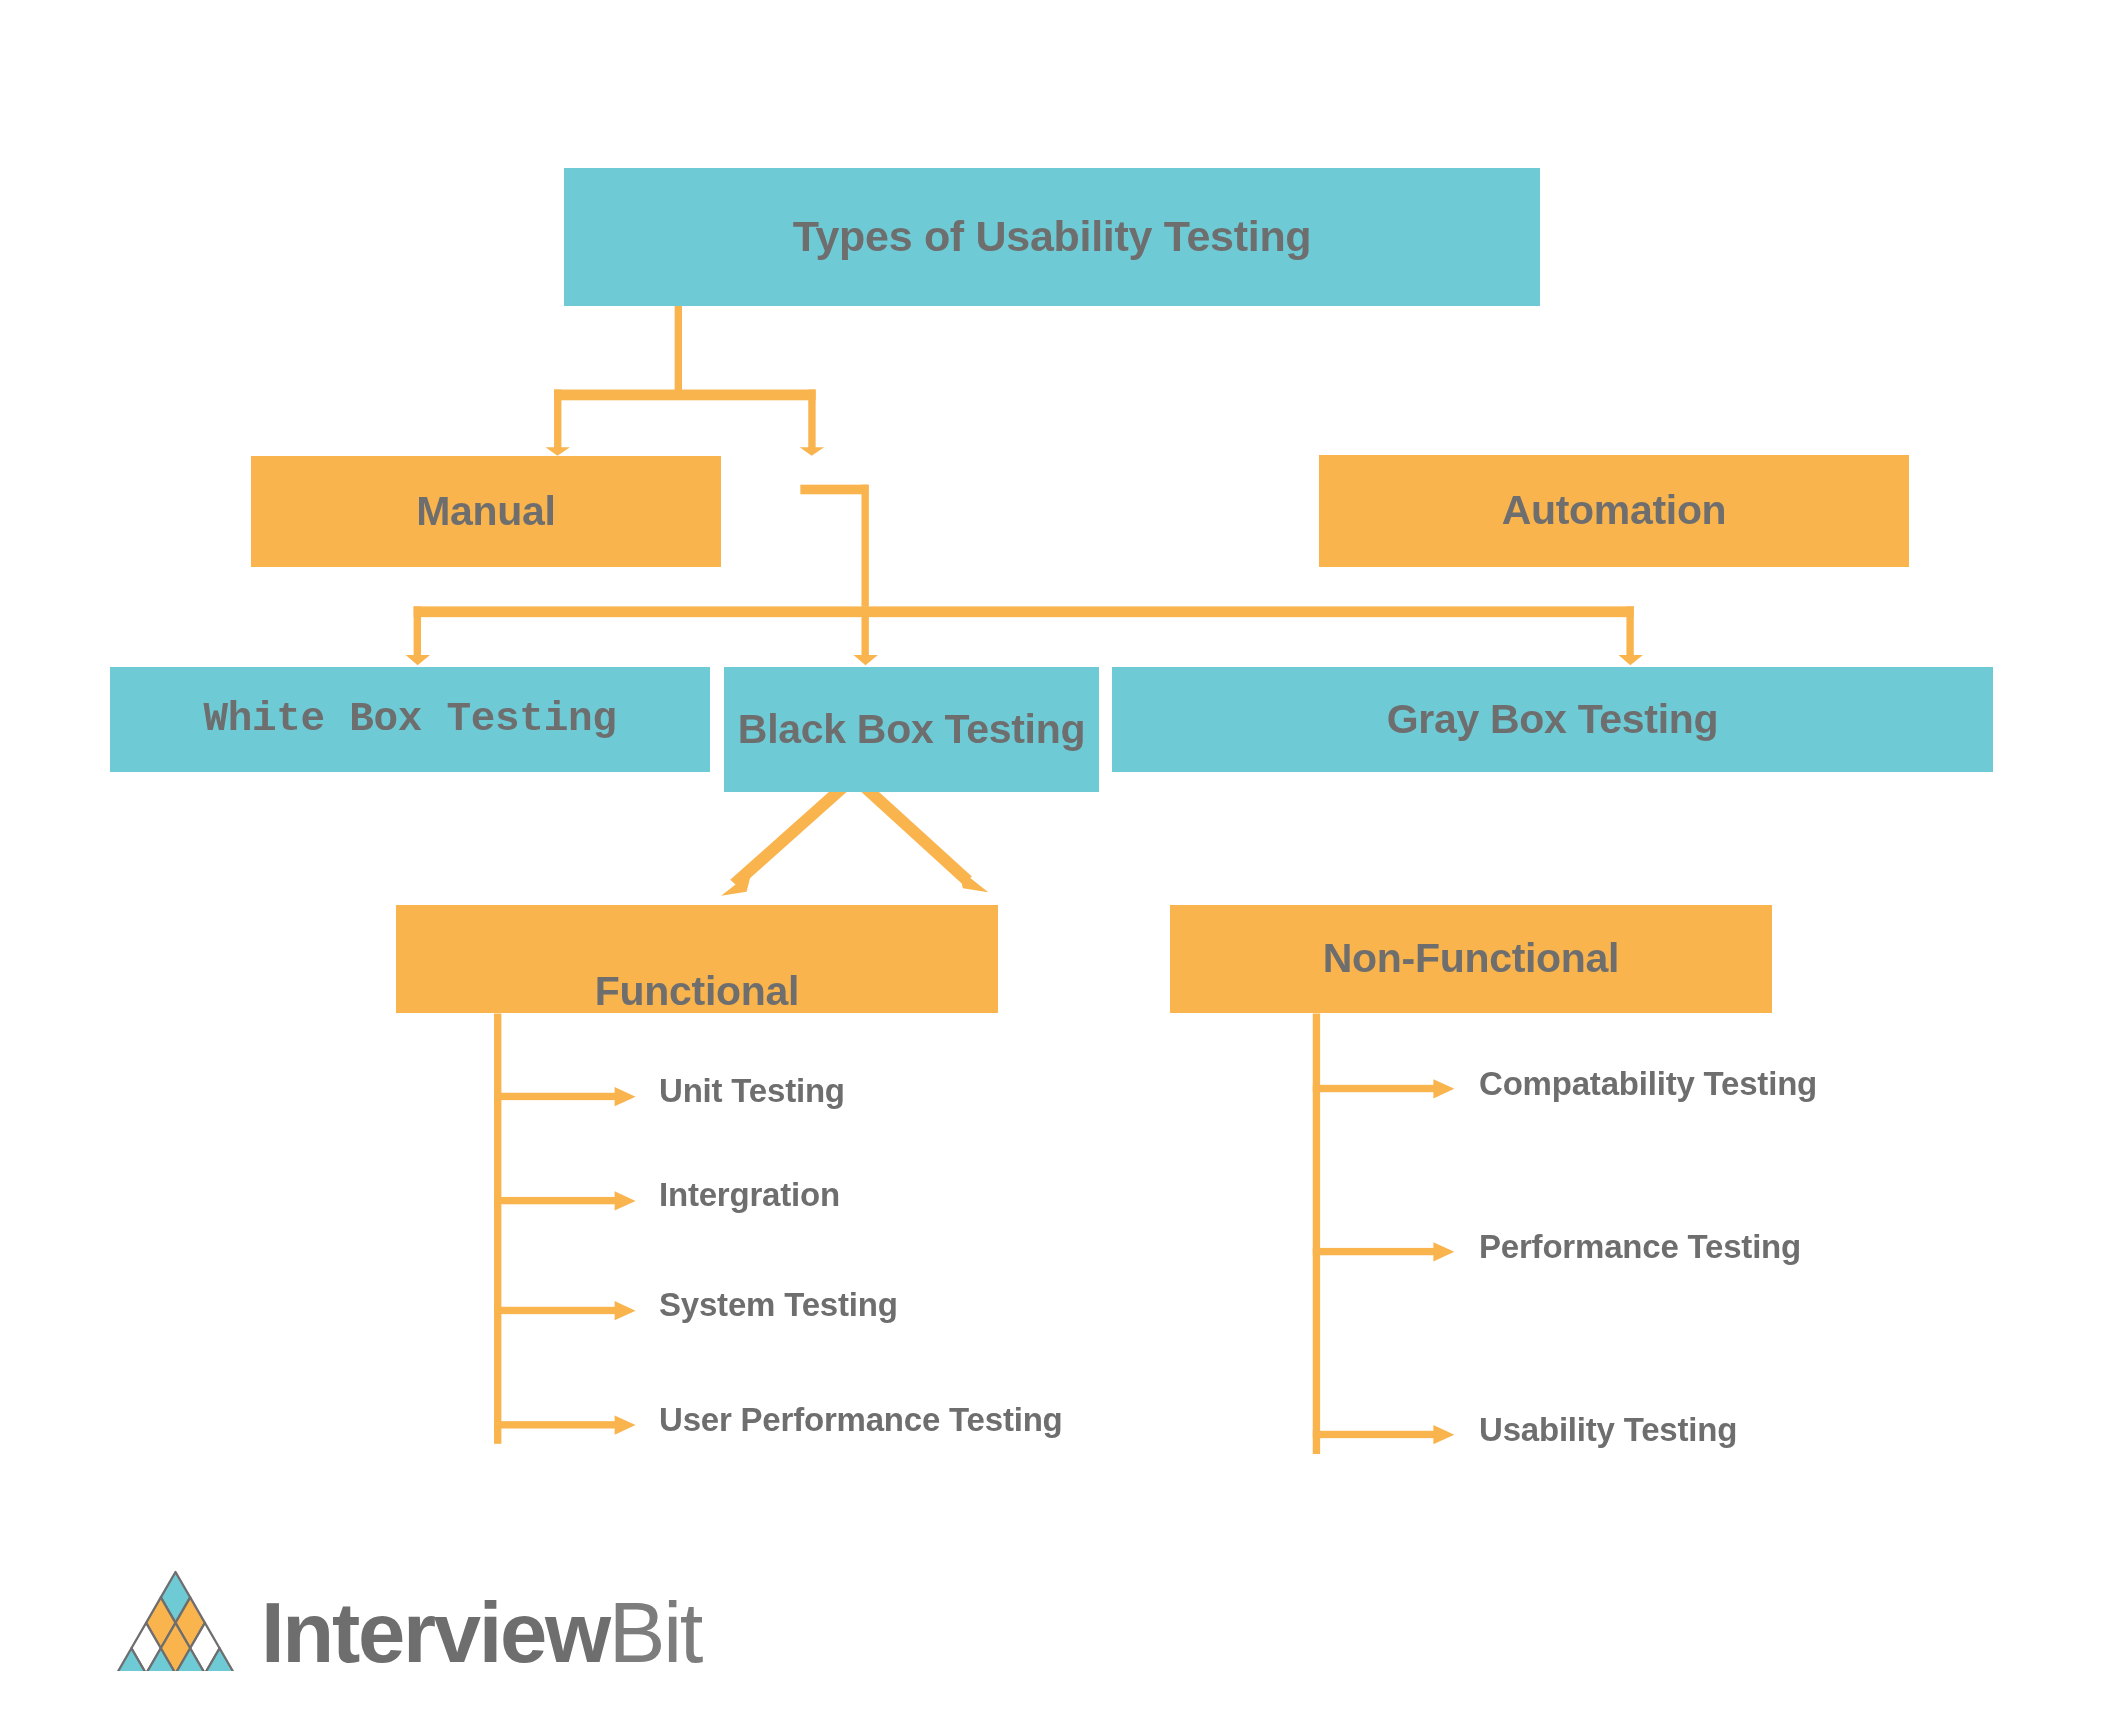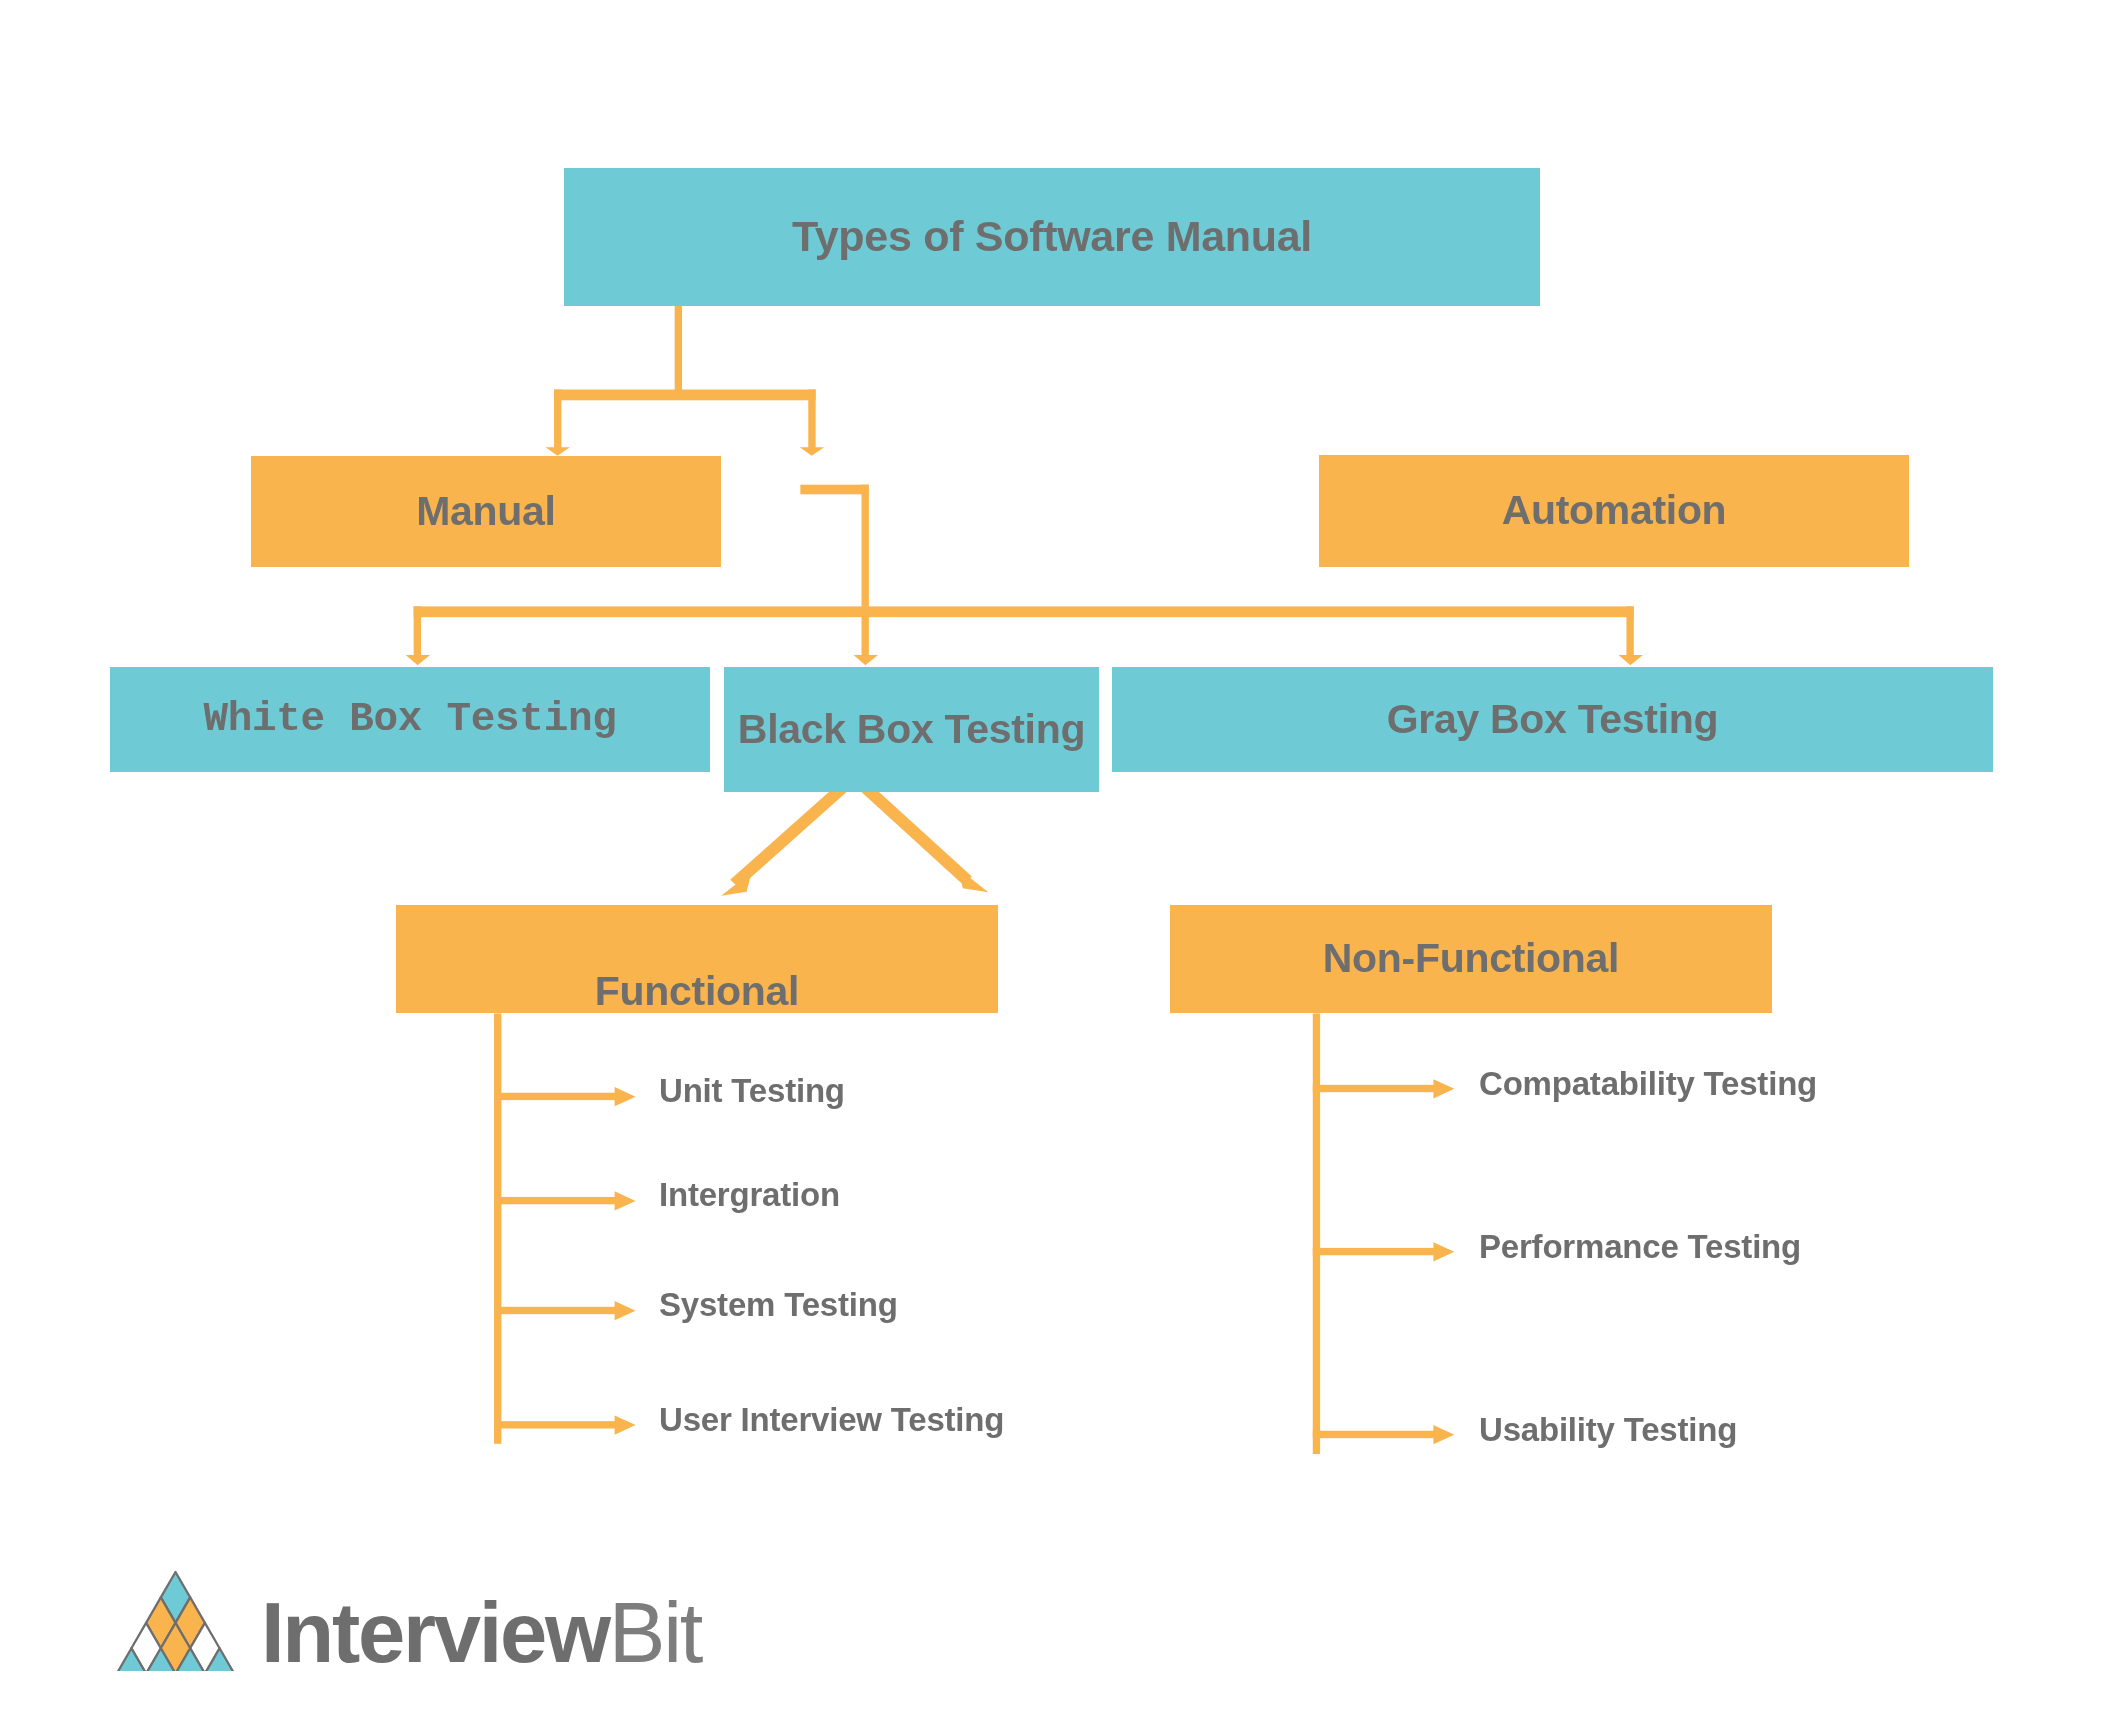--- a/index.html
+++ b/index.html
@@ -140,21 +140,21 @@
 
       <rect x="2318" y="2204" width="220" height="13"></rect>
       <polygon points="2531,2194 2568,2211 2531,2228"></polygon>
 
       <rect x="2318" y="2527" width="220" height="13"></rect>
       <polygon points="2531,2517 2568,2534 2531,2551"></polygon>
     </g>
   </svg>
 
   <div class="node teal" style="left:564px; top:168px; width:976px; height:138px; font-size:43px;">
-    <span>Types of Software Manual</span>
+    <span>Types of Usability Testing</span>
   </div>
 
   <div class="node amber" style="left:251px; top:456px; width:470px; height:111px; font-size:41px;">
     <span>Manual</span>
   </div>
 
   <div class="node amber" style="left:1292px; top:455px; width:590px; height:112px; font-size:41px;margin-left:27px;">
     <span>Automation</span>
   </div>
 
@@ -174,21 +174,21 @@
     <span>Functional</span>
   </div>
 
   <div class="node amber" style="left:1170px; top:905px; width:602px; height:108px; font-size:41px;">
     <span>Non-Functional</span>
   </div>
 
   <div class="leaf-label" style="left:659px; top:1072px; font-size:33px;">Unit Testing</div>
   <div class="leaf-label" style="left:659px; top:1176px; font-size:33px;">Intergration</div>
   <div class="leaf-label" style="left:659px; top:1286px; font-size:33px;">System Testing</div>
-  <div class="leaf-label" style="left:659px; top:1401px; font-size:33px;">User Interview Testing</div>
+  <div class="leaf-label" style="left:659px; top:1401px; font-size:33px;">User Performance Testing</div>
 
   <div class="leaf-label" style="left:1479px; top:1065px; font-size:33px;">Compatability Testing</div>
   <div class="leaf-label" style="left:1479px; top:1228px; font-size:33px;">Performance Testing</div>
   <div class="leaf-label" style="left:1479px; top:1411px; font-size:33px;">Usability Testing</div>
 
   <div id="logo">
     <svg id="logo-mark" width="147" height="102" viewBox="0 0 260 180" xmlns="http://www.w3.org/2000/svg">
       <g stroke="#6e6e6e" stroke-width="4" stroke-linejoin="round">
 
         <polygon points="130,5 156,50 130,95 104,50" fill="#6ecbd5"></polygon>

